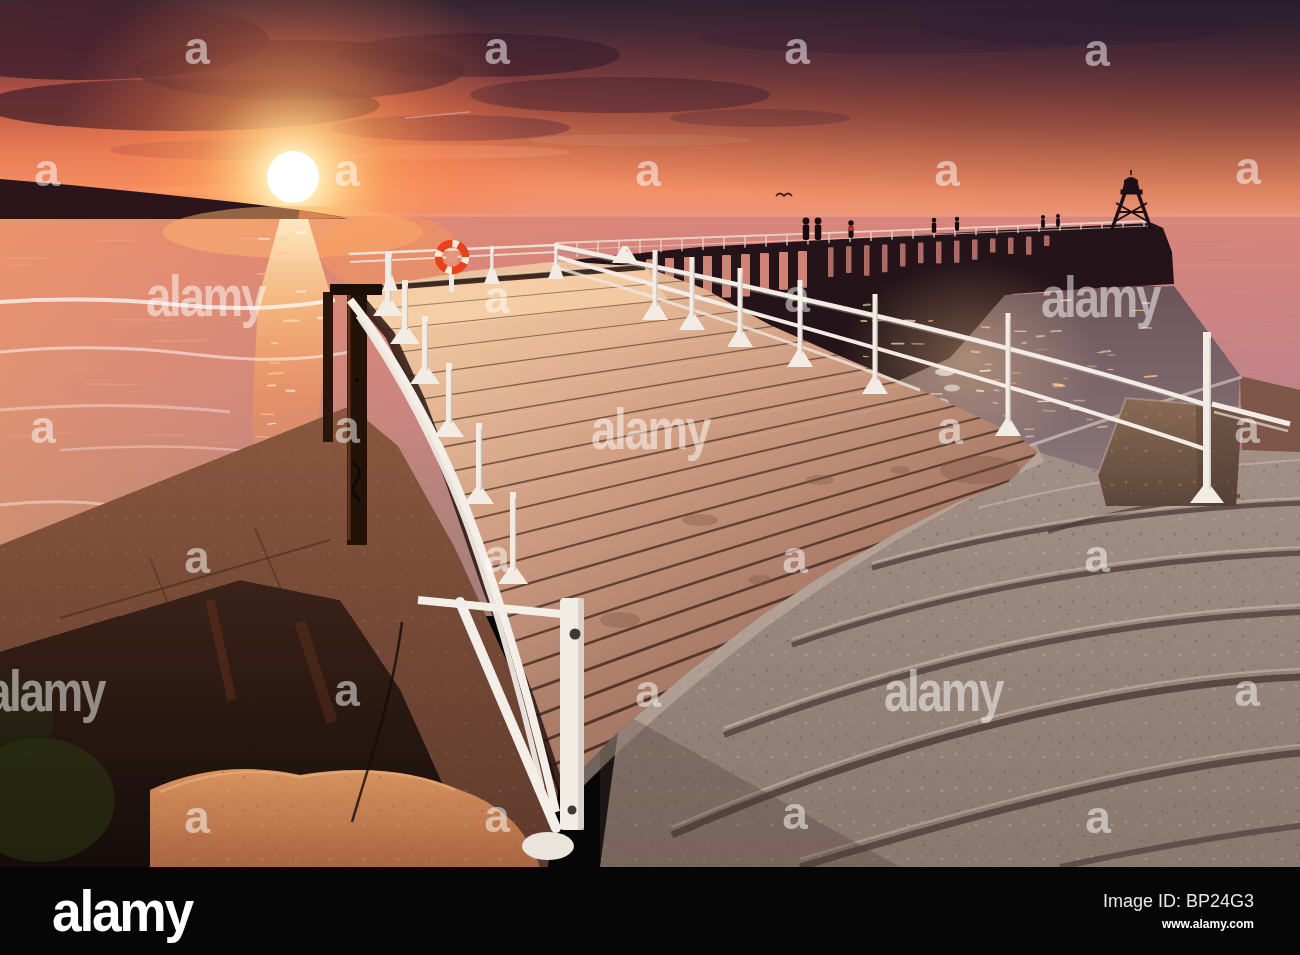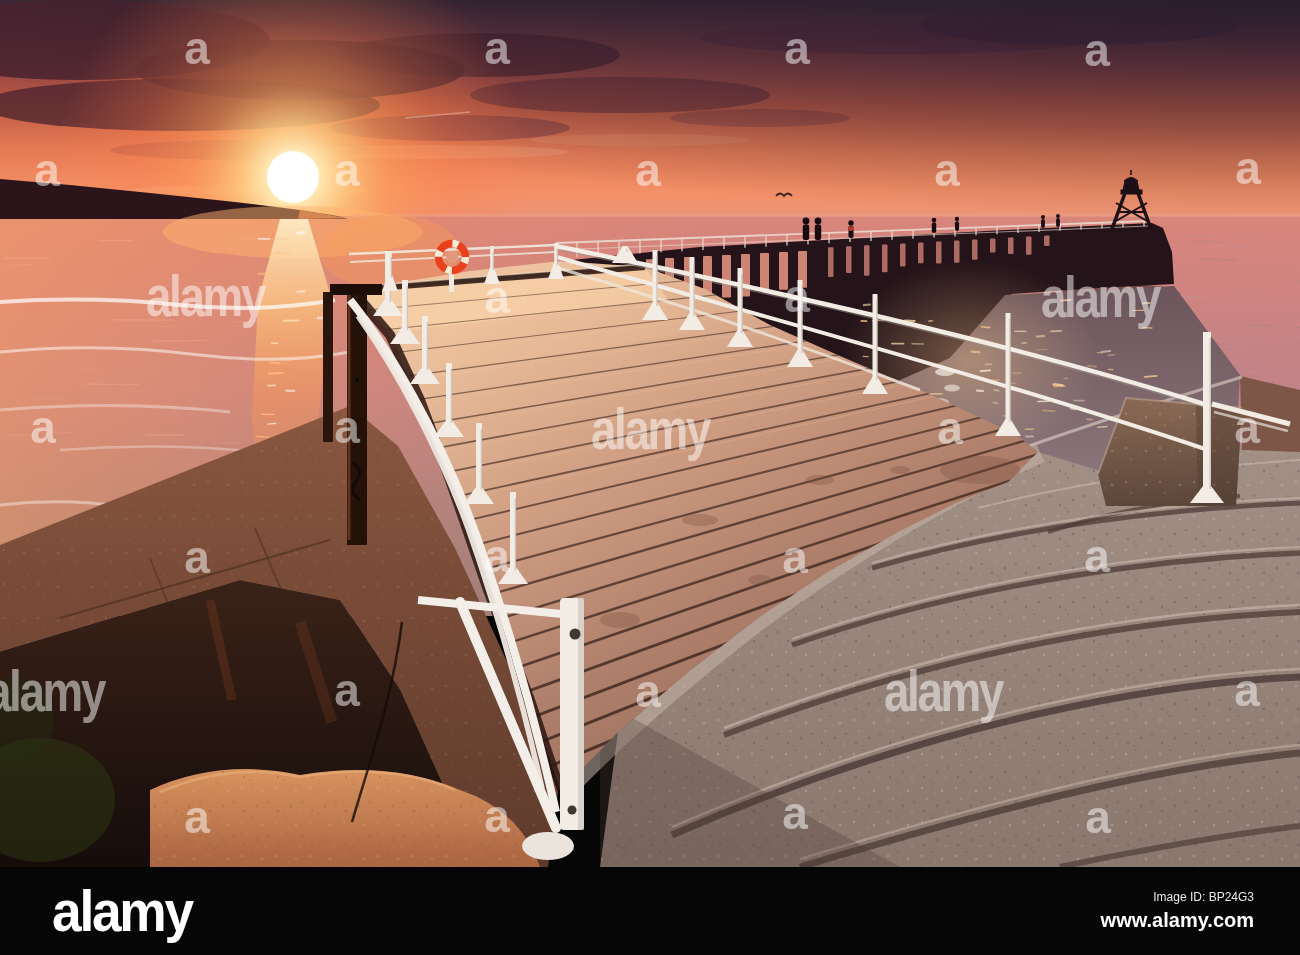--- a/index.html
+++ b/index.html
@@ -3,22 +3,22 @@
 <meta charset="utf-8">
 <style>
   html,body{margin:0;padding:0;background:#000;}
   #stage{width:1300px;height:955px;position:relative;font-family:"Liberation Sans",sans-serif;overflow:hidden;background:#060606;}
   #photo{display:block;}
   .wm-word{font-family:"Liberation Sans",sans-serif;font-weight:bold;}
   .wm-letter{font-family:"Liberation Sans",sans-serif;font-weight:bold;}
   #footer{position:absolute;left:0;top:867px;width:1300px;height:88px;background:#060606;display:flex;align-items:center;justify-content:space-between;}
   #footer .logo{color:#fff;font-weight:bold;font-size:58px;letter-spacing:-2.5px;margin-left:52px;transform:scaleX(.92);transform-origin:left center;line-height:1;}
   #footer .right{text-align:right;margin-right:46px;}
-  #footer .imgid{color:#e9e9e9;font-size:12px;margin-bottom:5px;}
-  #footer .url{color:#fff;font-size:20px;font-weight:bold;}
+  #footer .imgid{color:#e9e9e9;font-size:18px;margin-bottom:5px;}
+  #footer .url{color:#fff;font-size:12px;font-weight:bold;}
 </style>
 </head>
 <body>
 
 <div id="stage">
 <svg id="photo" width="1300" height="867" viewBox="0 0 1300 867">
   <defs>
     <linearGradient id="skyGrad" x1="0" y1="0" x2="0" y2="1">
       <stop offset="0" stop-color="#3a2733"></stop>
           <stop offset=".14" stop-color="#5e323c"></stop>

